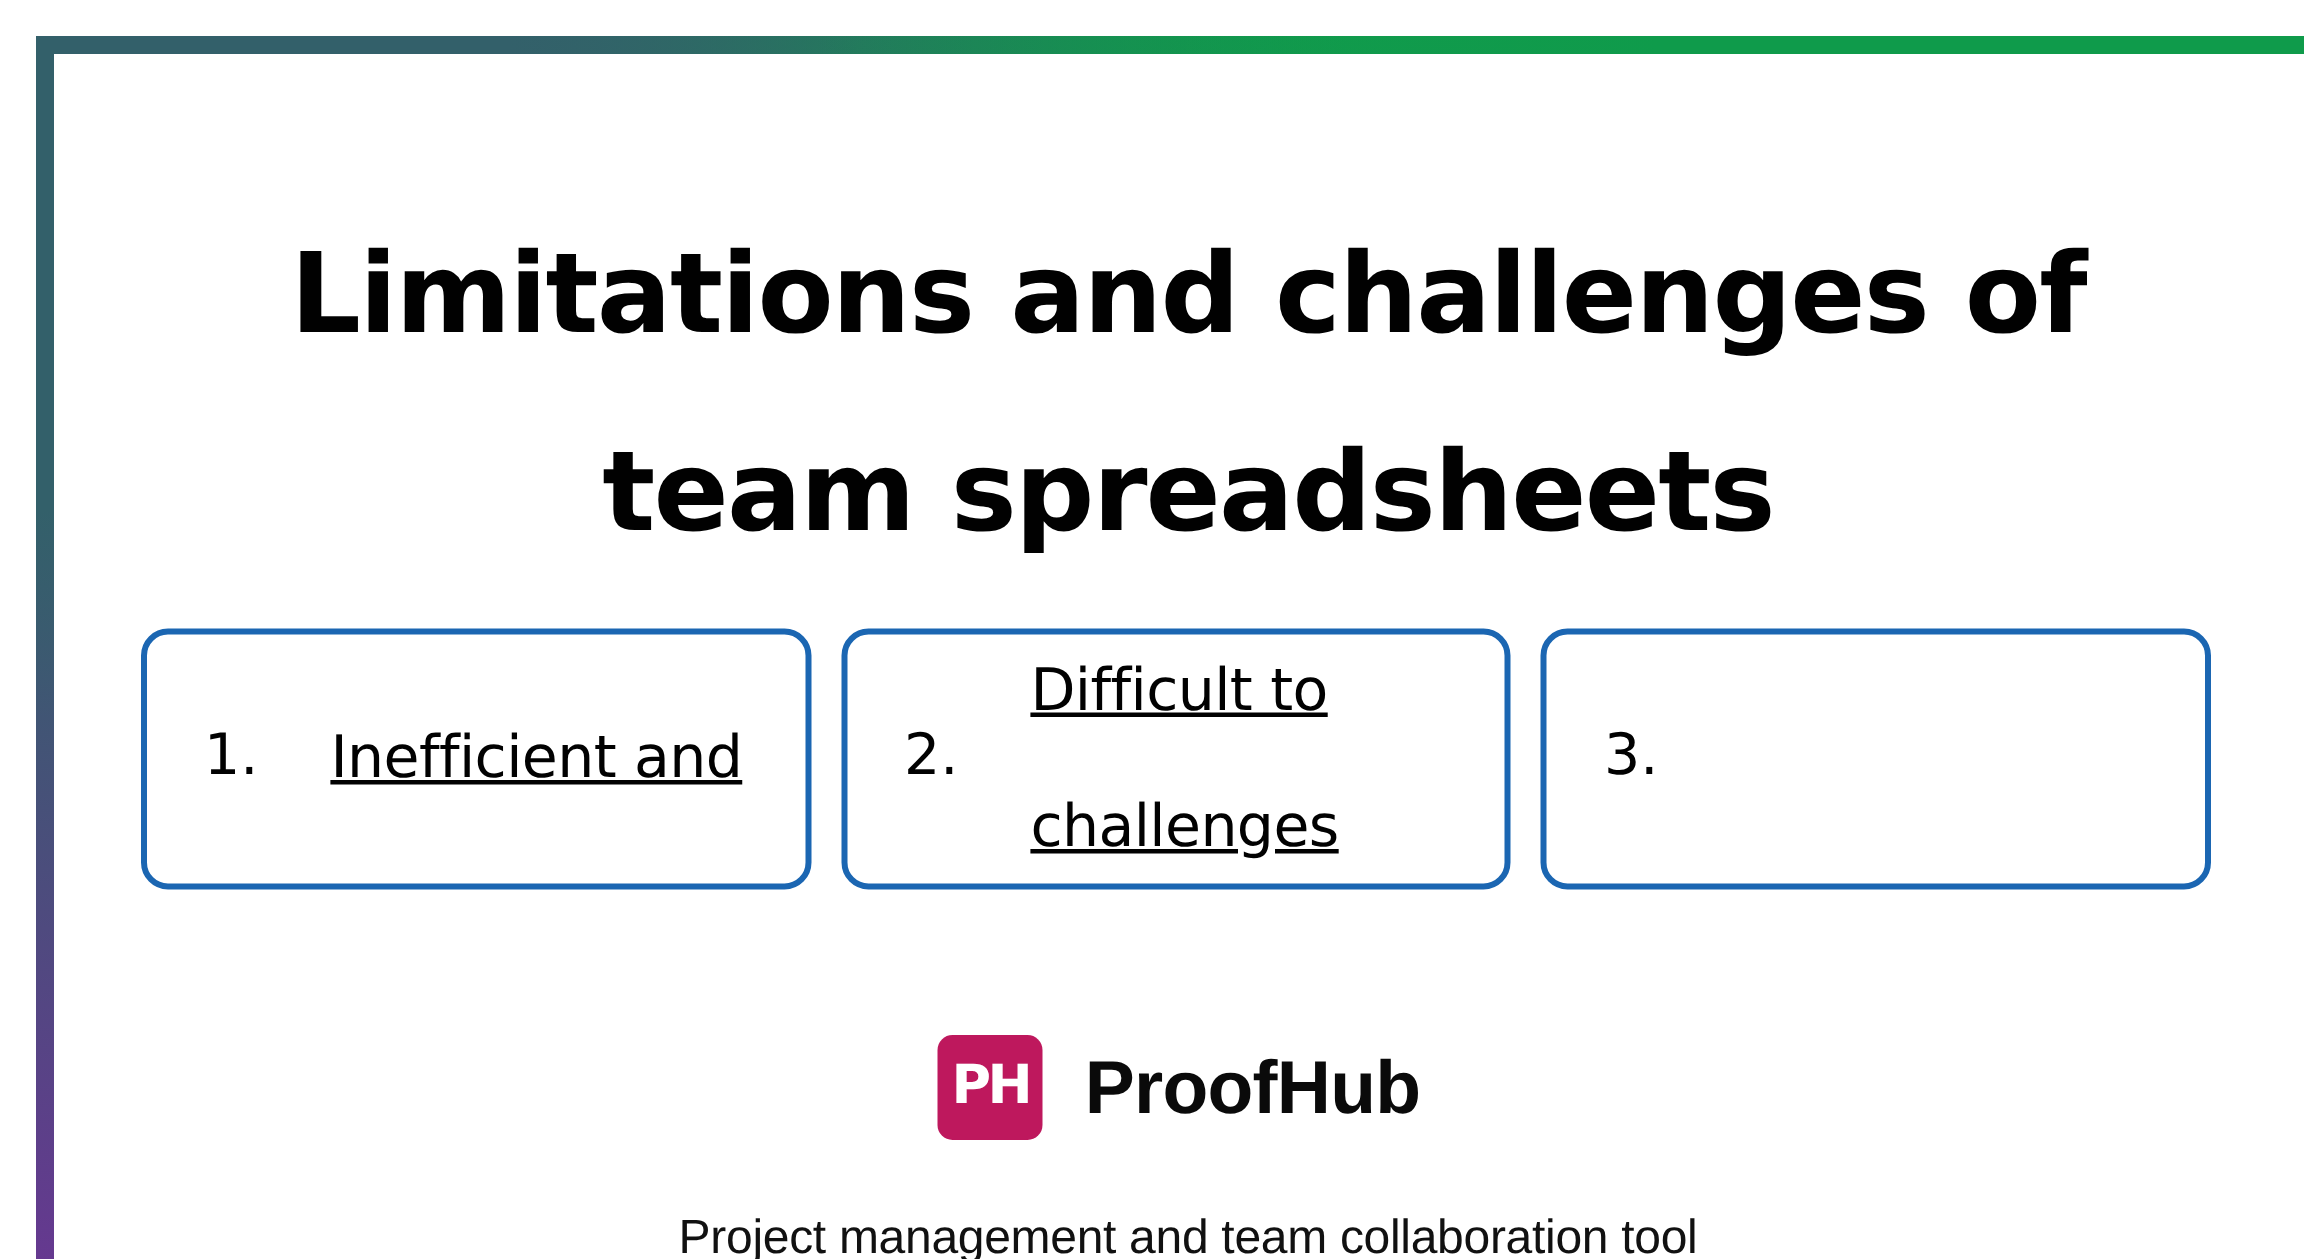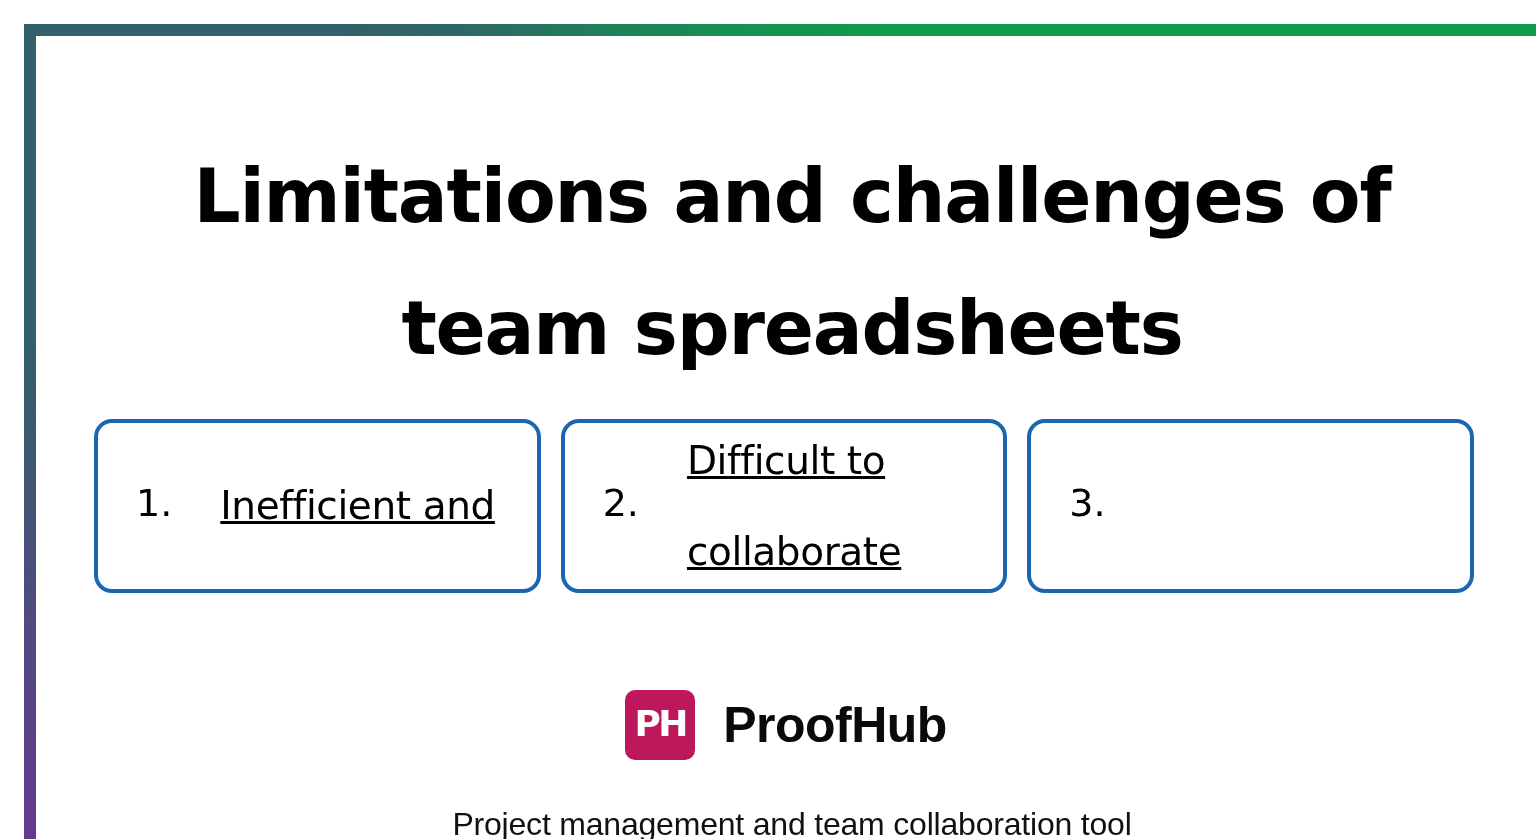--- a/index.html
+++ b/index.html
@@ -180,21 +180,21 @@
         <span class="card-number">1.</span>
         <span class="card-text">
           <span class="ln">Inefficient and</span>
         </span>
       </div>
 
       <div class="challenge-card">
         <span class="card-number">2.</span>
         <span class="card-text">
           <span class="ln">Difficult to</span>
-          <span class="ln">collaborate</span>
+          <span class="ln">challenges</span>
         </span>
       </div>
 
       <div class="challenge-card">
         <span class="card-number">3.</span>
       </div>
 
     </div>
 
     <div id="brand-block">

